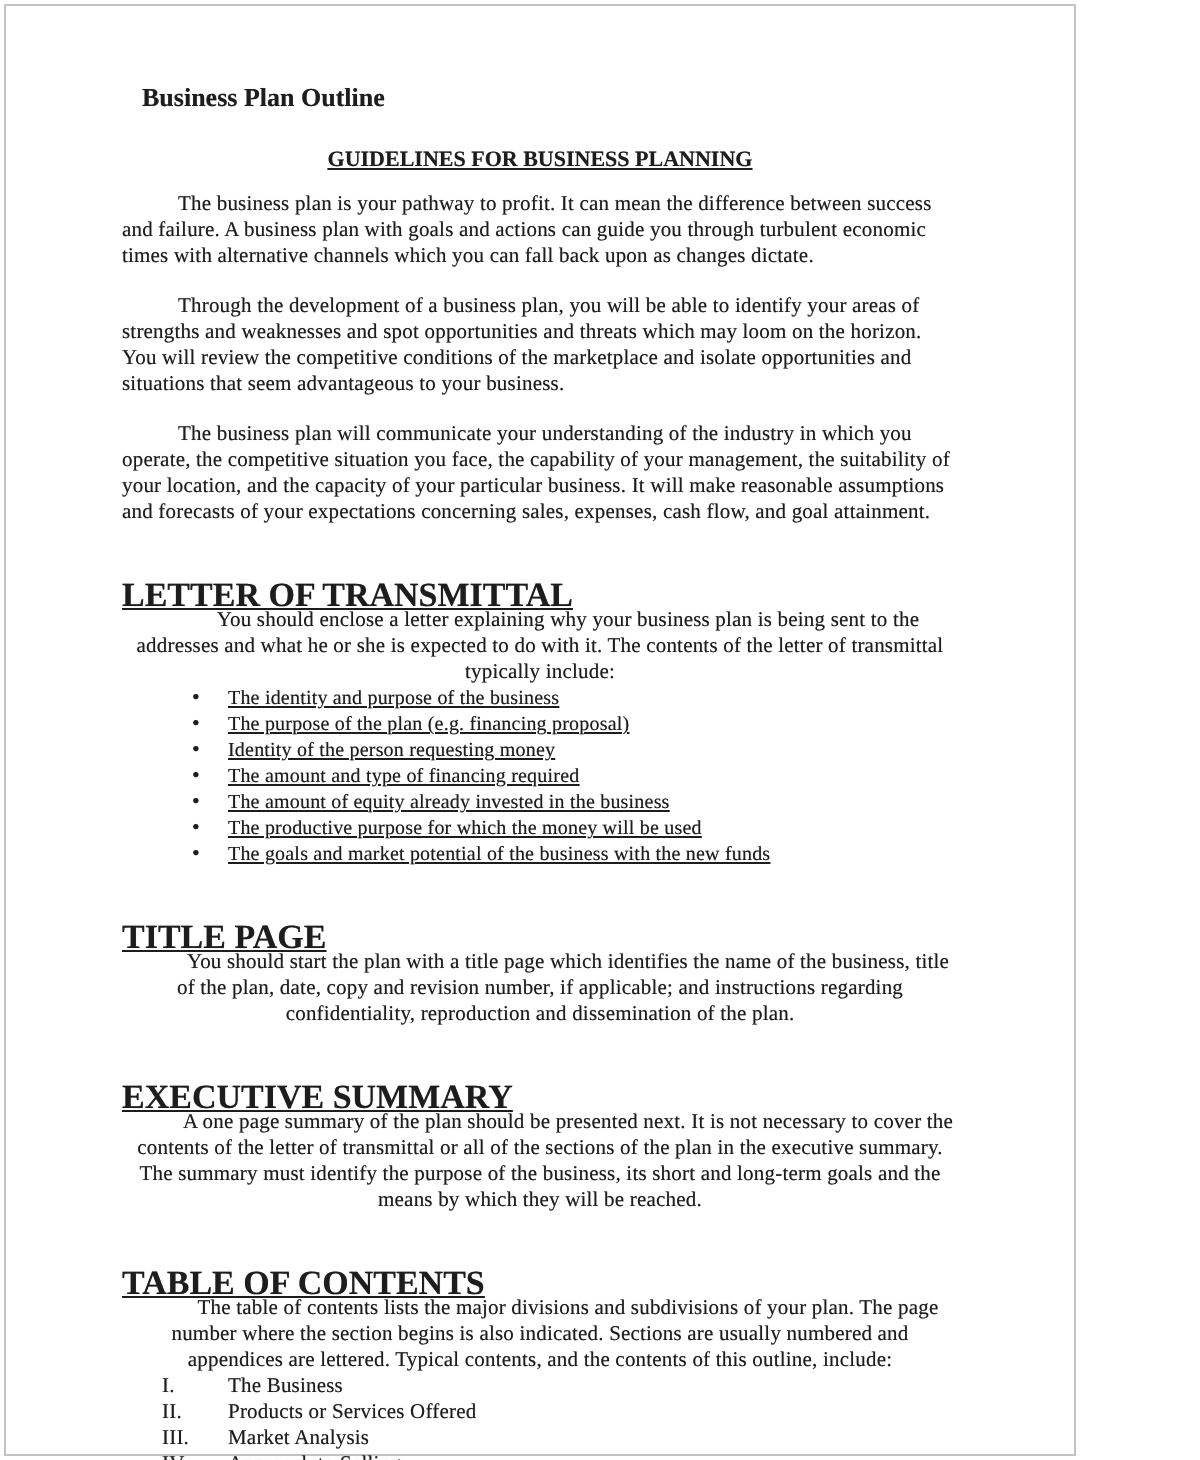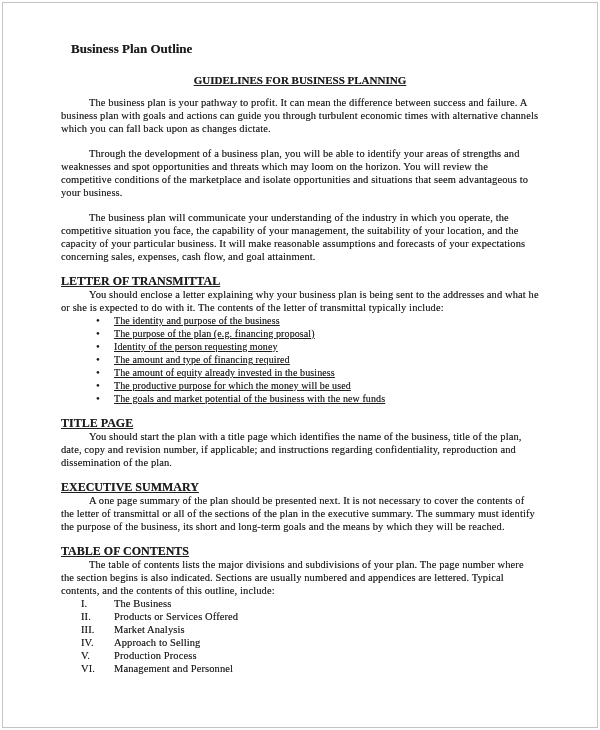--- a/index.html
+++ b/index.html
@@ -5,21 +5,21 @@
   html, body {
     margin: 0;
     padding: 0;
     width: 600px;
     height: 730px;
     overflow: hidden;
     background: #ffffff;
   }
   .page {
     box-sizing: border-box;
-    width: 596px;
+    width: 536px;
     height: 726px;
     margin: 2px;
     border: 1px solid #c3c3c3;
     background: #ffffff;
     font-family: "Liberation Serif", serif;
     color: #1d1d1d;
     text-shadow: 0 0 0.35px rgba(20,20,20,0.55);
   }
   .page-inner {
     box-sizing: border-box;
@@ -41,32 +41,33 @@
   }
   .para {
     font-size: 10.5px;
     line-height: 13px;
     letter-spacing: 0.1px;
     text-indent: 28px;
     margin: 0 0 12px 0;
   }
   .para.last-intro { margin-bottom: 0; }
   .section-heading {
-    font-size: 12px;
+    font-size: 17px;
     font-weight: bold;
     text-decoration: underline;
     line-height: 13px;
-    margin: 12px 0 0 0;
+    margin: 28px 0 0 0;
   }
   .section-body {
     font-size: 10.5px;
     line-height: 13px;
     letter-spacing: 0.1px;
     text-indent: 28px;
     margin: 0;
+    text-align: center;
   }
   ul.bullet-list {
     list-style: none;
     margin: 0;
     padding: 0;
   }
   ul.bullet-list li {
     position: relative;
     font-size: 10px;
     line-height: 13px;

